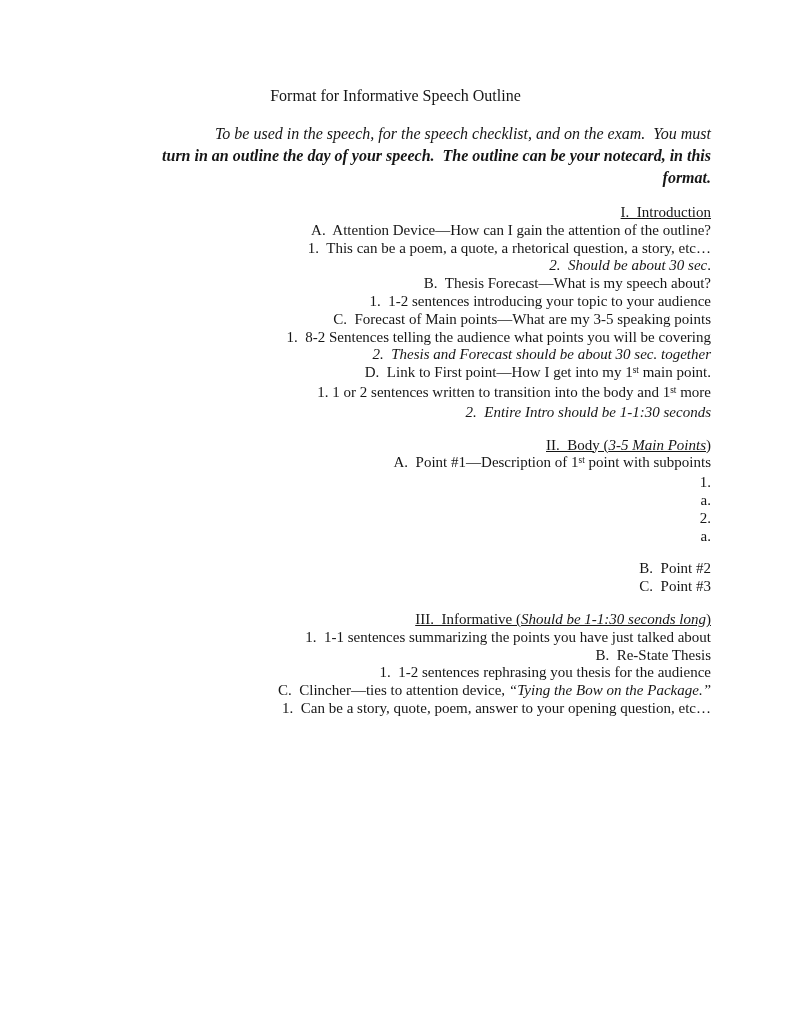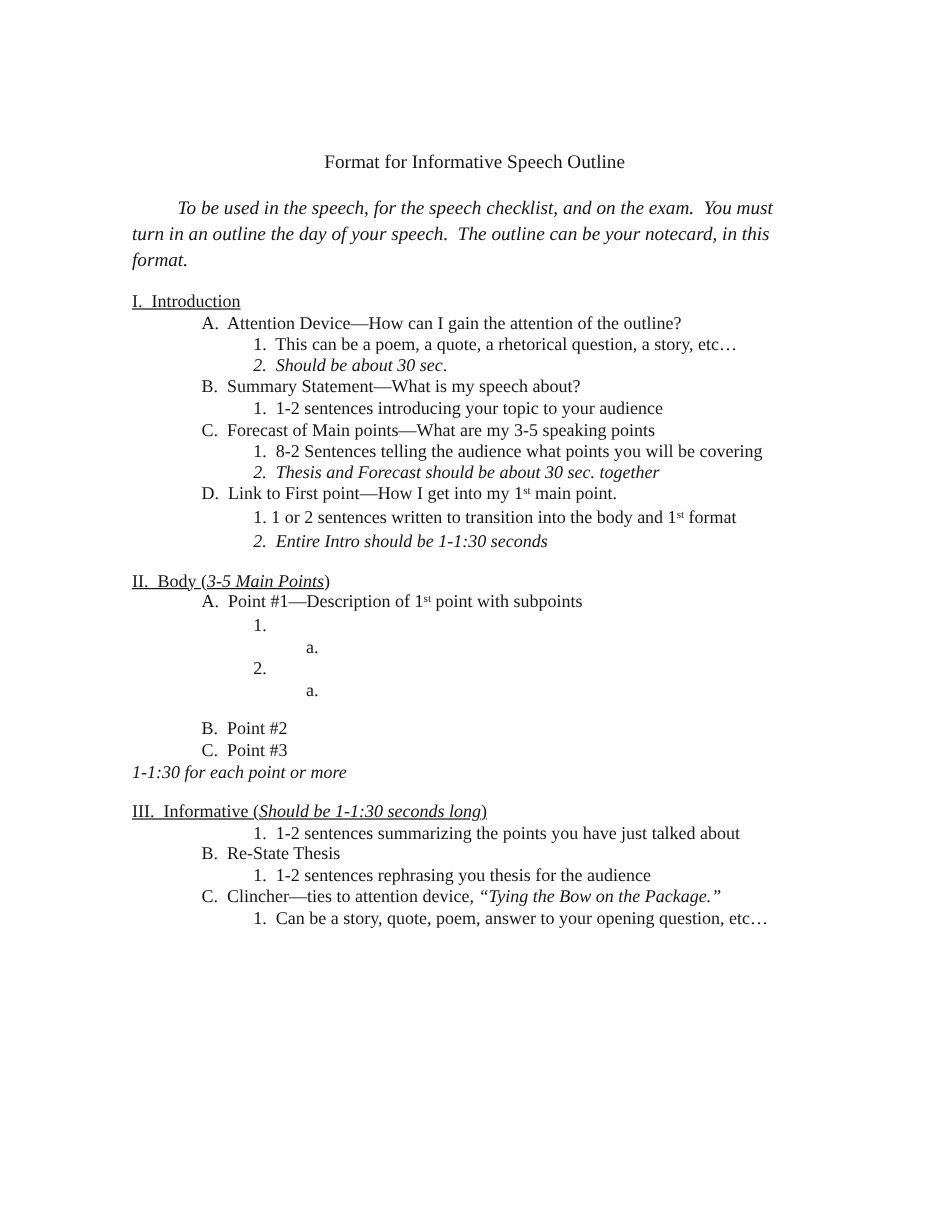--- a/index.html
+++ b/index.html
@@ -12,44 +12,44 @@
     width: 791px;
     height: 1024px;
     background: #ffffff;
     color: #161616;
     font-family: "Liberation Serif", "DejaVu Serif", serif;
     overflow: hidden;
     box-sizing: border-box;
   }
   .content {
     padding: 86px 80px 0 110px;
-    margin-top: 40px;
   }
   .doc-title {
     font-size: 16px;
     line-height: 20px;
     text-align: center;
     margin: 0 30px 0 0;   
     margin-bottom: 17px;
     white-space: pre-wrap;
   }
   .lines {
     font-size: 15px;
   }
   .line {
     line-height: 17.8px;
     white-space: pre-wrap;
+    text-align: right;
   }
   
   .indent-para, .indent-para-first {
     font-size: 16px;
     line-height: 22px;
   }
   .indent-para-first { padding-left: 38px; }
-  .indent-para       { padding-left: 0; }
+  .indent-para       { padding-left: 0; font-weight: bold; }
   .indent-roman      { padding-left: 0; text-decoration: underline; }
   .indent-flush      { padding-left: 0; }
   .indent-alpha      { padding-left: 58px; }
   .indent-num        { padding-left: 101px; font-family: Liberation Serif, serif; }
   .indent-subalpha   { padding-left: 145px; }
   .gap { margin-top: 15px; }
   .b { font-weight: normal; }
   .i { font-style: italic; }
   .sup {
     font-size: 0.62em;
@@ -64,38 +64,37 @@
   <div class="content">
     <div class="doc-title">Format for Informative Speech Outline</div>
     <div class="lines">
         <div class="line indent-para-first"><span class="i">To be used in the speech, for the speech checklist, and on the exam.  You must</span></div>
         <div class="line indent-para"><span class="i">turn in an outline the day of your speech.  The outline can be your notecard, in this</span></div>
         <div class="line indent-para"><span class="i">format.</span></div>
         <div class="line indent-roman gap"><span>I.  Introduction</span></div>
         <div class="line indent-alpha"><span class="b">A.  Attention Device</span><span>—How can I gain the attention of the outline?</span></div>
         <div class="line indent-num"><span>1.  This can be a poem, a quote, a rhetorical question, a story, etc…</span></div>
         <div class="line indent-num"><span class="i">2.  Should be about 30 sec</span><span>.</span></div>
-        <div class="line indent-alpha"><span class="b">B.  Summary Statement</span><span>—What is my speech about?</span></div>
+        <div class="line indent-alpha"><span class="b">B.  Thesis Forecast</span><span>—What is my speech about?</span></div>
         <div class="line indent-num"><span>1.  1-2 sentences introducing your topic to your audience</span></div>
         <div class="line indent-alpha"><span class="b">C.  Forecast of Main points</span><span>—What are my 3-5 speaking points</span></div>
         <div class="line indent-num"><span>1.  8-2 Sentences telling the audience what points you will be covering</span></div>
         <div class="line indent-num"><span class="i">2.  Thesis and Forecast should be about 30 sec. together</span></div>
         <div class="line indent-alpha"><span class="b">D.  Link to First point</span><span>—How I get into my 1</span><span class="sup">st</span><span> main point.</span></div>
-        <div class="line indent-num"><span>1. 1 or 2 sentences written to transition into the body and 1</span><span class="sup">st</span><span> format</span></div>
+        <div class="line indent-num"><span>1. 1 or 2 sentences written to transition into the body and 1</span><span class="sup">st</span><span> more</span></div>
         <div class="line indent-num"><span class="i">2.  Entire Intro should be 1-1:30 seconds</span></div>
         <div class="line indent-roman gap"><span>II.  Body (</span><span class="i">3-5 Main Points</span><span>)</span></div>
         <div class="line indent-alpha"><span class="b">A.  Point #1</span><span>—Description of 1</span><span class="sup">st</span><span> point with subpoints</span></div>
         <div class="line indent-num"><span>1.</span></div>
         <div class="line indent-subalpha"><span>a.</span></div>
         <div class="line indent-num"><span>2.</span></div>
         <div class="line indent-subalpha"><span>a.</span></div>
         <div class="line indent-alpha gap"><span class="b">B.  Point #2</span></div>
         <div class="line indent-alpha"><span class="b">C.  Point #3</span></div>
-        <div class="line indent-flush"><span class="i">1-1:30 for each point or more</span></div>
         <div class="line indent-roman gap"><span>III.  Informative (</span><span class="i">Should be 1-1:30 seconds long</span><span>)</span></div>
-        <div class="line indent-num"><span>1.  1-2 sentences summarizing the points you have just talked about</span></div>
+        <div class="line indent-num"><span>1.  1-1 sentences summarizing the points you have just talked about</span></div>
         <div class="line indent-alpha"><span class="b">B.  Re-State Thesis</span></div>
         <div class="line indent-num"><span>1.  1-2 sentences rephrasing you thesis for the audience</span></div>
         <div class="line indent-alpha"><span class="b">C.  Clincher</span><span>—ties to attention device, </span><span class="i">“Tying the Bow on the Package.”</span></div>
         <div class="line indent-num"><span>1.  Can be a story, quote, poem, answer to your opening question, etc…</span></div>
       </div>
   </div>
 </div>
 
 </body></html>

